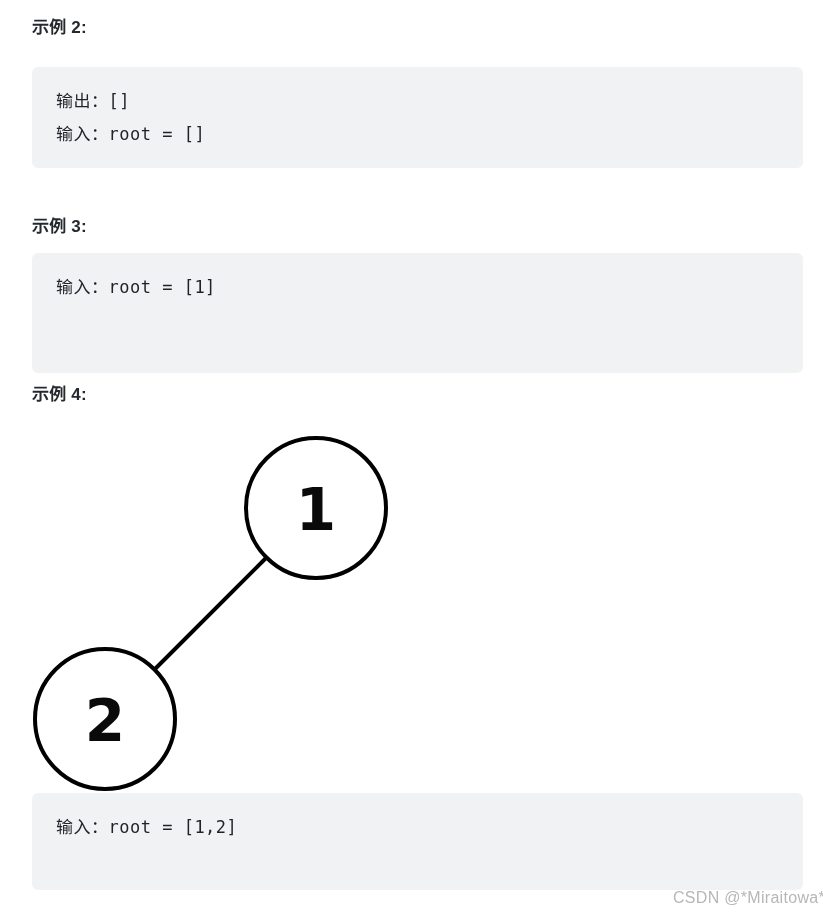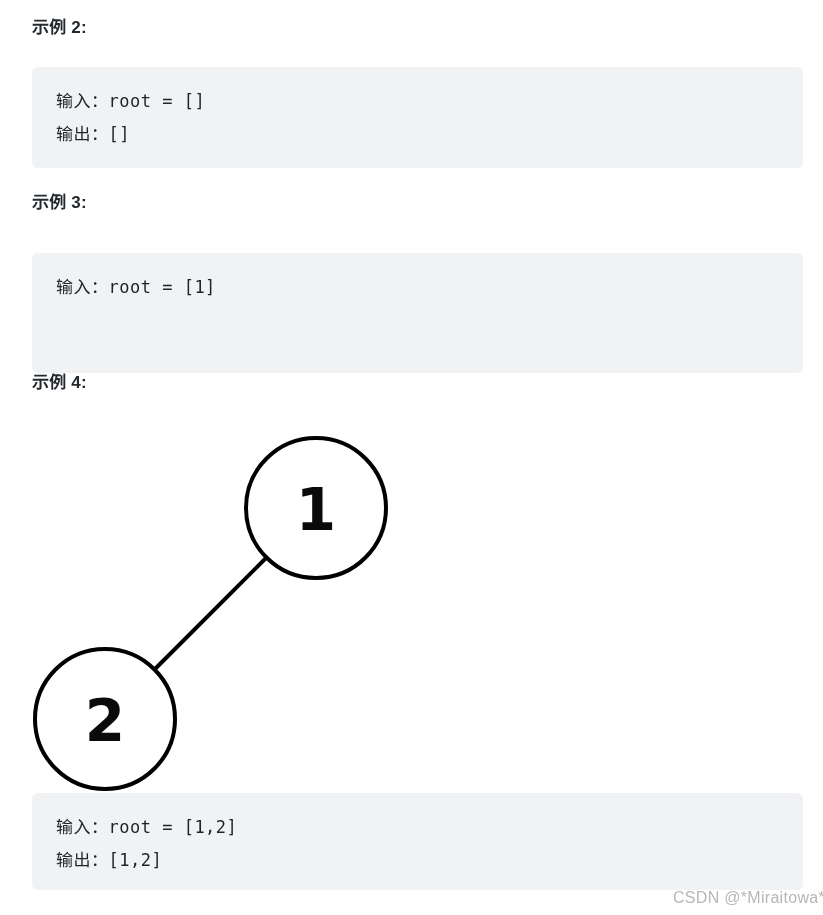--- a/index.html
+++ b/index.html
@@ -98,49 +98,48 @@
   }
 </style>
 </head>
 <body>
 
 <div class="page">
 
   <div class="example-heading" style="top:17px;">示例 2:</div>
 
   <div class="code-block" style="top:67px; height:101px;">
+    <div class="code-line">输出：[]</div>
     <div class="code-line">输入：root = []</div>
-    <div class="code-line">输出：[]</div>
   </div>
 
-  <div class="example-heading" style="top:192px;">示例 3:</div>
+  <div class="example-heading" style="top:216px;">示例 3:</div>
 
   <div class="code-block" style="top:253px; height:120px;">
     <div class="code-line">输入：root = [1]</div>
   </div>
 
-  <div class="example-heading" style="top:372px;">示例 4:</div>
+  <div class="example-heading" style="top:384px;">示例 4:</div>
 
   <div class="tree-figure">
     <svg width="420" height="380" viewBox="0 0 420 380" xmlns="http://www.w3.org/2000/svg">
 
       <line class="node-edge" x1="266" y1="133" x2="155" y2="244"></line>
 
       <g>
         <circle class="node-circle" cx="316" cy="83" r="70"></circle>
         <text class="node-label" x="316" y="85">1</text>
       </g>
 
       <g>
         <circle class="node-circle" cx="105" cy="294" r="70"></circle>
         <text class="node-label" x="105" y="296">2</text>
       </g>
     </svg>
   </div>
 
   <div class="code-block" style="top:793px; height:97px;">
     <div class="code-line">输入：root = [1,2]</div>
-    <div class="code-line">输出：[1,2]</div>
   </div>
 
   <div class="watermark">CSDN @*Miraitowa*</div>
 
 </div>
 
 </body></html>

